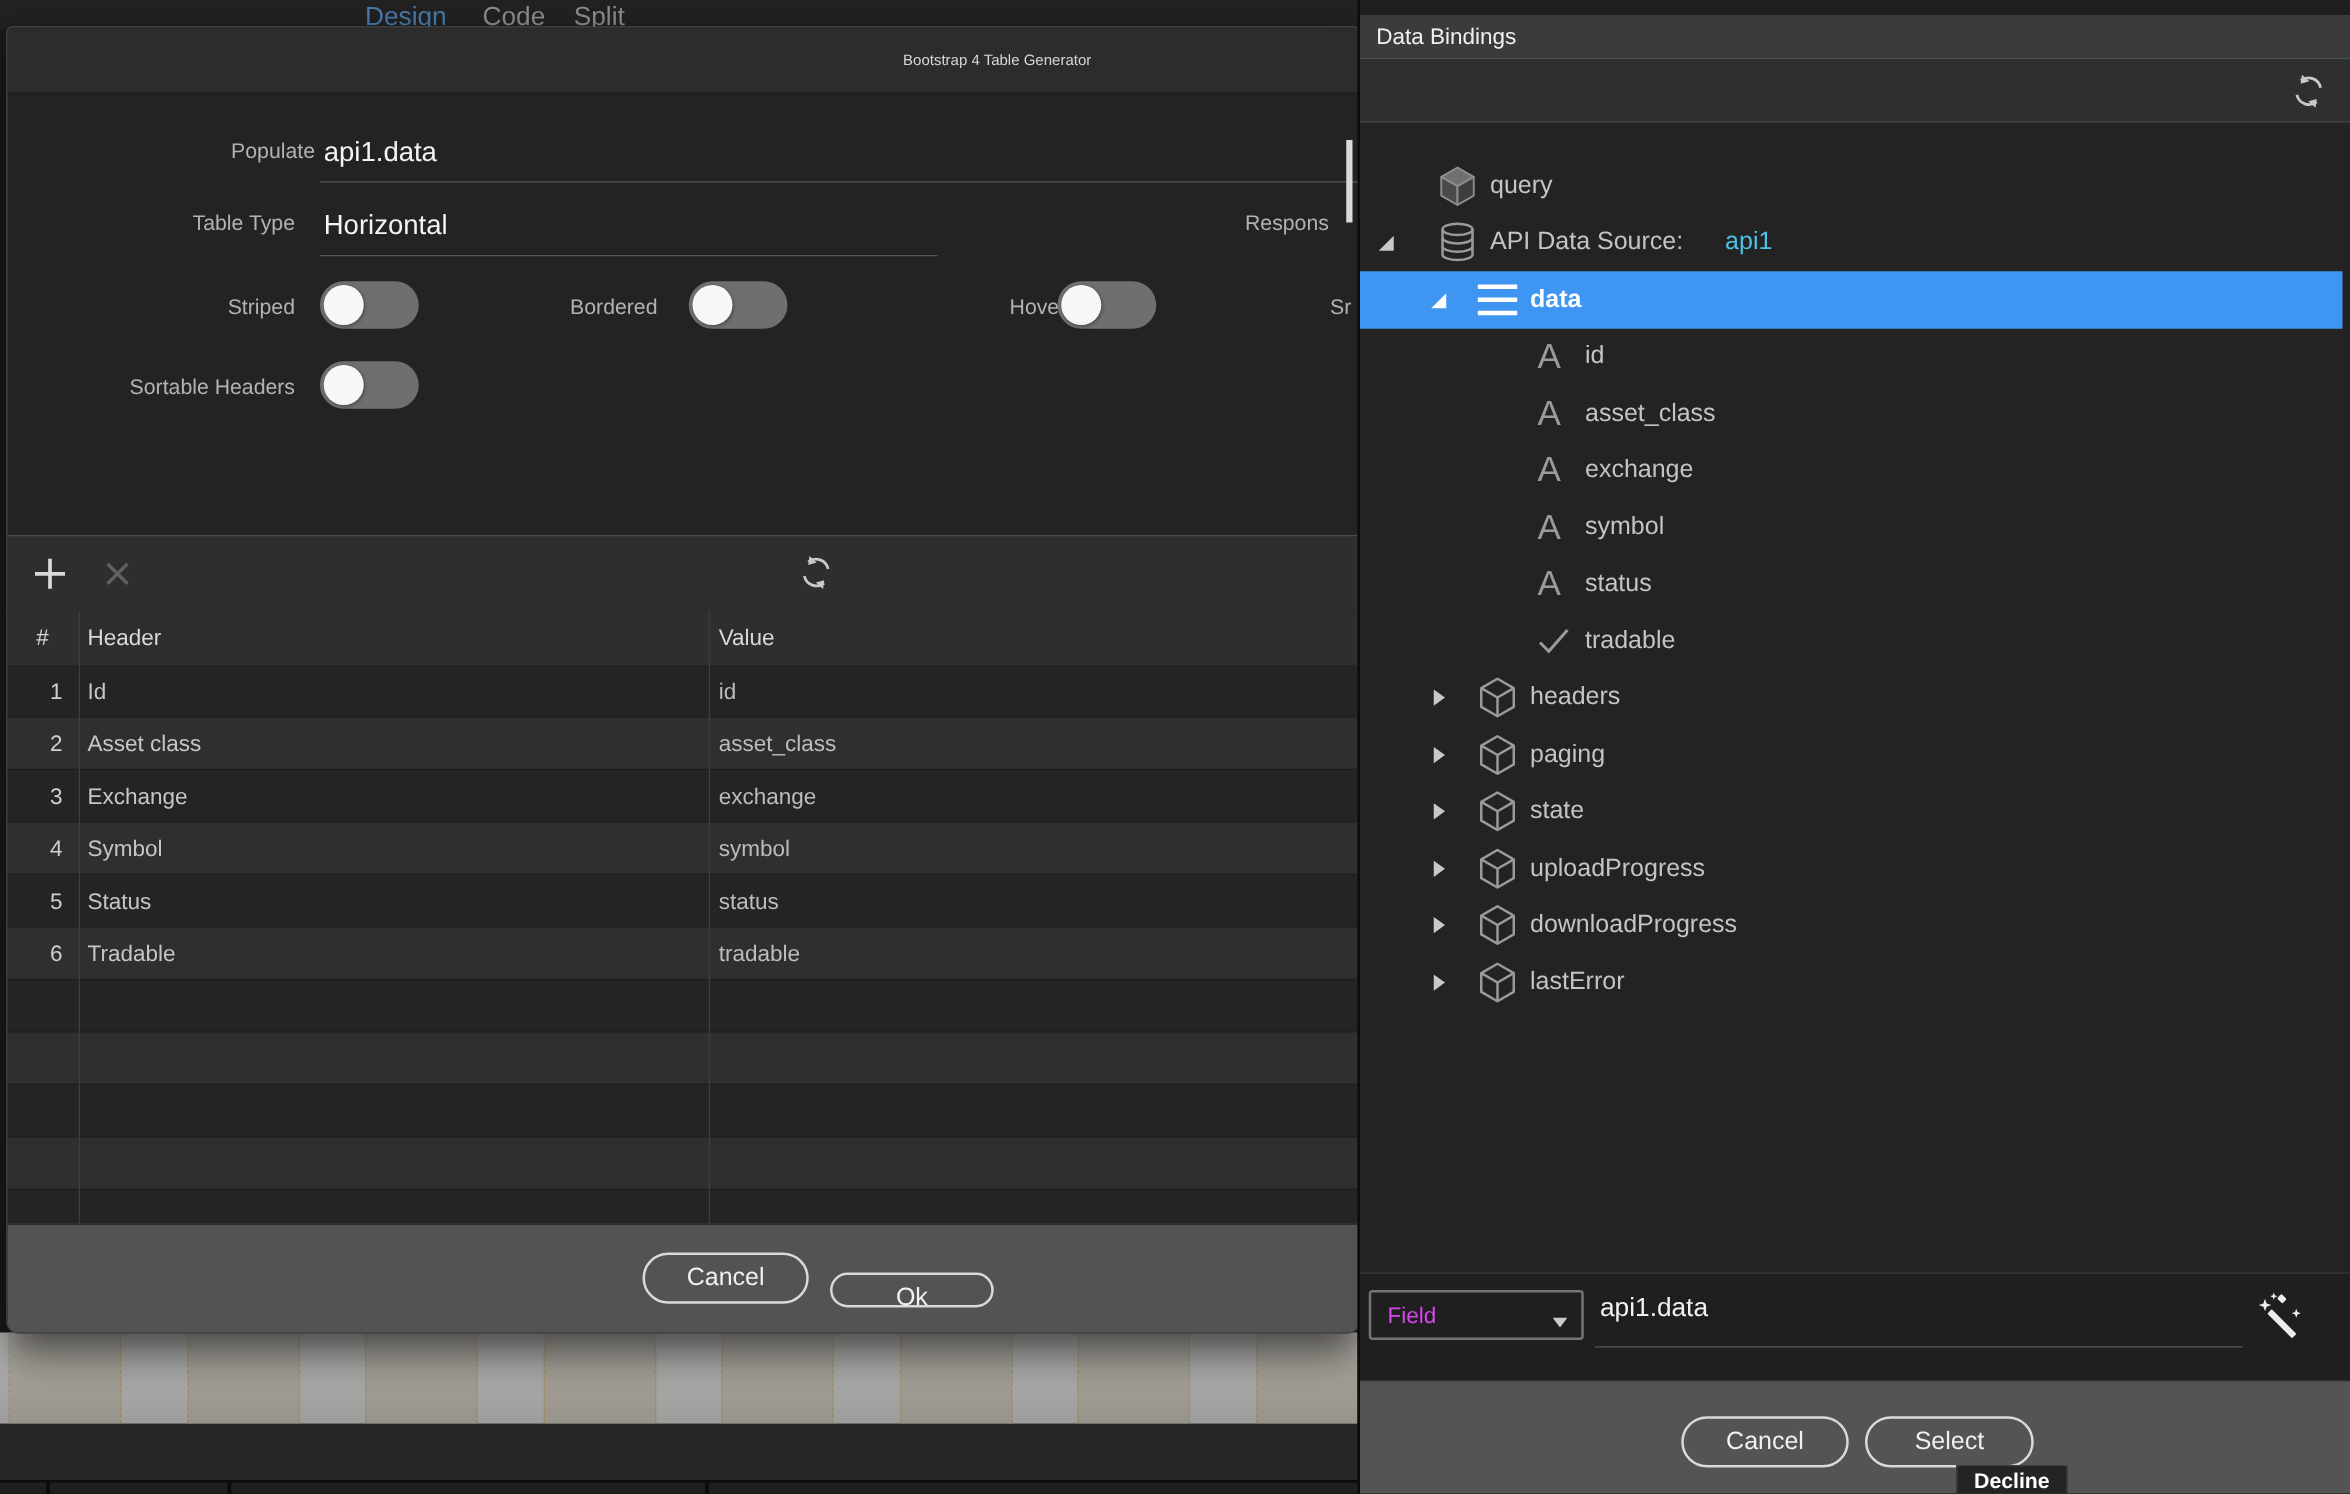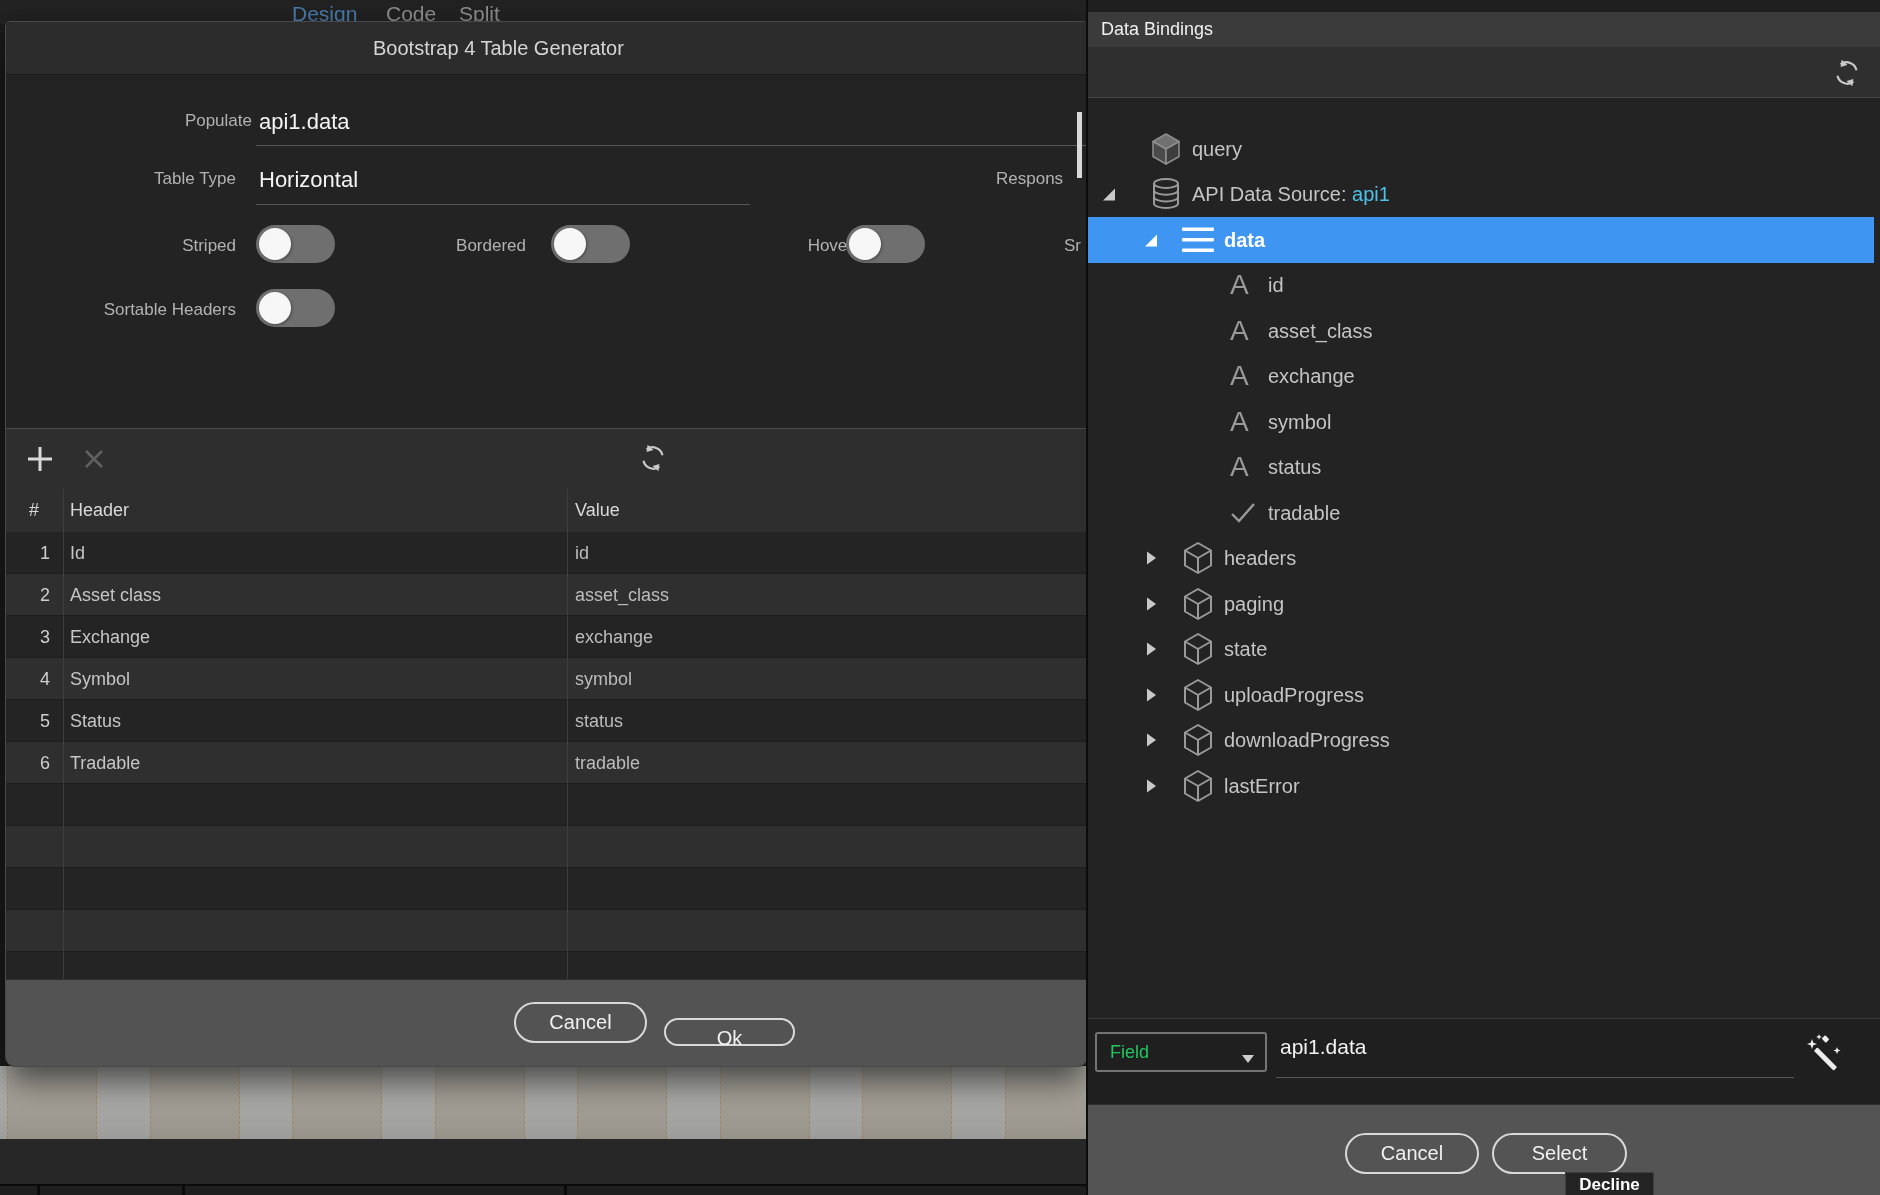--- a/index.html
+++ b/index.html
@@ -10,21 +10,21 @@
   
   #editor-topbar{left:0;top:0;width:1086px;height:24px;background:#222222;overflow:hidden;}
   .editor-tab{position:absolute;top:0;font-size:21px;line-height:27px;color:#8f8f8f;white-space:nowrap;}
   .editor-tab.active{color:#4a7dae;}
 
   
   #table-dialog{left:5px;top:21px;width:1081px;height:1044px;background:#232323;
       border:1px solid #4a4a4a;border-radius:5px 5px 10px 10px;overflow:hidden;
       box-shadow:0 14px 34px rgba(0,0,0,.65);}
   .dlg-titlebar{left:0;top:0;width:100%;height:52px;background:#2c2c2c;border-bottom:1px solid #1a1a1a;}
-  .dlg-title{left:367px;top:0;width:500px;text-align:left;line-height:52px;font-size:20px;color:#d6d6d6;}
+  .dlg-title{left:367px;top:0;width:500px;text-align:right;line-height:52px;font-size:12px;color:#d6d6d6;}
   .form-label{font-size:17px;color:#b2b2b2;text-align:right;line-height:20px;white-space:nowrap;}
   .form-value{font-size:22px;color:#f4f4f4;line-height:28px;white-space:nowrap;}
   .underline{height:1px;background:#575757;}
   .toggle{width:79px;height:38px;border-radius:19px;background:#6f6f6f;}
   .toggle::after{content:"";position:absolute;left:3px;top:3px;width:32px;height:32px;border-radius:50%;
       background:#f7f7f7;box-shadow:1px 1px 3px rgba(0,0,0,.35);}
   .grid-toolbar{left:0;top:406px;width:100%;height:60px;background:#2e2e2e;
       border-top:1px solid #4c4c4c;border-bottom:1px solid #191919;}
   .tb-icon{position:absolute;top:14px;}
   .grid-header{left:0;top:467px;width:100%;height:43px;background:#2e2e2e;border-bottom:1px solid #474747;}
@@ -69,26 +69,26 @@
   .t-icon{position:absolute;top:50%;transform:translateY(-50%);color:#9a9a9a;line-height:0;}
   .tree-row.selected .t-icon{color:#ffffff;}
   .lvl-root .t-icon,.lvl-root-noarrow .t-icon{left:62px;}
   .lvl-child .t-icon{left:94px;}
   .lvl-leaf .t-icon{left:142px;}
   .t-label{position:absolute;top:50%;transform:translateY(-50%);font-size:20px;color:#c4c4c4;white-space:nowrap;}
   .lvl-root .t-label,.lvl-root-noarrow .t-label{left:104px;}
   .lvl-child .t-label{left:136px;}
   .lvl-leaf .t-label{left:180px;}
   .tree-row.selected .t-label{color:#ffffff;font-weight:bold;}
-  .suffix{color:#4fc0e8;}
+  .suffix{color:#4fc0e8;margin-left:28px;}
   .glyph-a{font-size:28px;font-weight:400;line-height:1;display:inline-block;}
 
   .field-area{left:0;top:1018px;width:100%;height:86px;background:#1f1f1f;border-top:1px solid #3a3a3a;}
   .field-select{left:7px;top:13px;width:172px;height:40px;border:2px solid #747474;border-radius:3px;box-sizing:border-box;}
-  .field-select-label{left:13px;top:0;line-height:36px;font-size:18px;color:#22c55e;}
+  .field-select-label{left:13px;top:0;line-height:36px;font-size:18px;color:#d946ef;}
   .field-select-caret{right:11px;top:15px;}
   .field-value{left:192px;top:15px;font-size:21px;color:#f2f2f2;line-height:26px;white-space:nowrap;}
   .field-underline{left:188px;top:58px;width:518px;}
   .wand-wrap{left:716px;top:14px;}
 
   .panel-footer{left:0;top:1104px;width:100%;height:91px;background:#545454;border-top:1px solid #2f2f2f;}
   .tooltip{left:477px;top:67px;width:87px;height:24px;background:#242424;border:1px solid #3e3e3e;
       color:#ffffff;font-weight:bold;font-size:17px;text-align:center;line-height:24px;z-index:5;}
 </style>
 </head>

